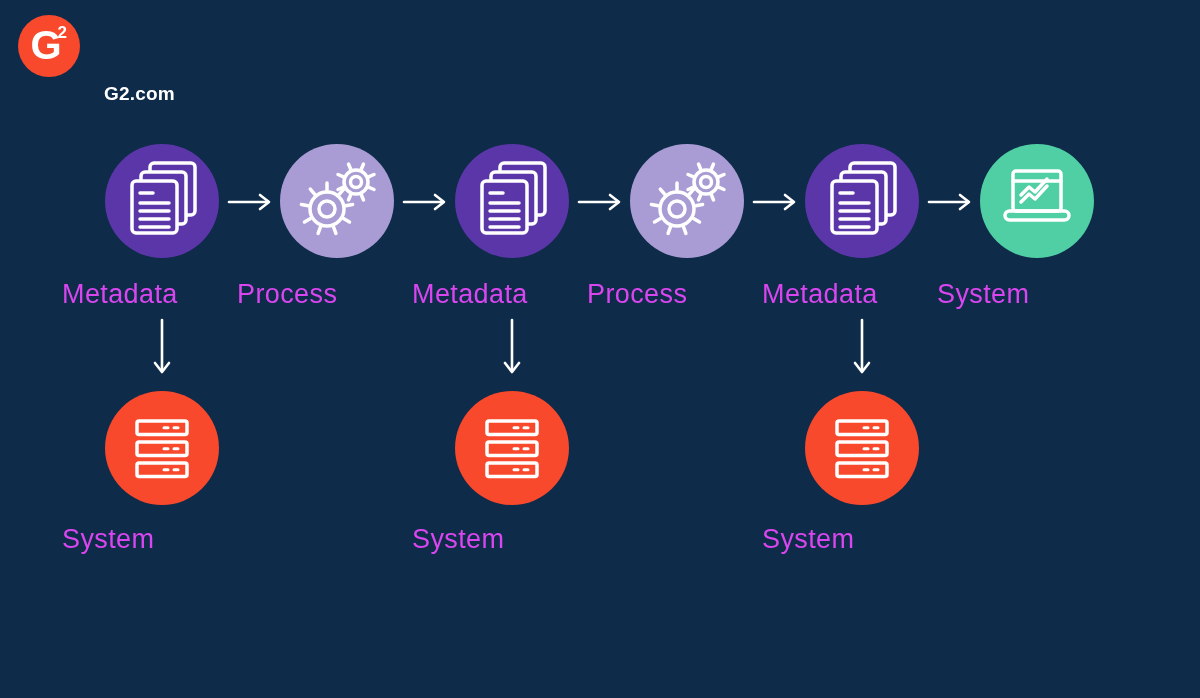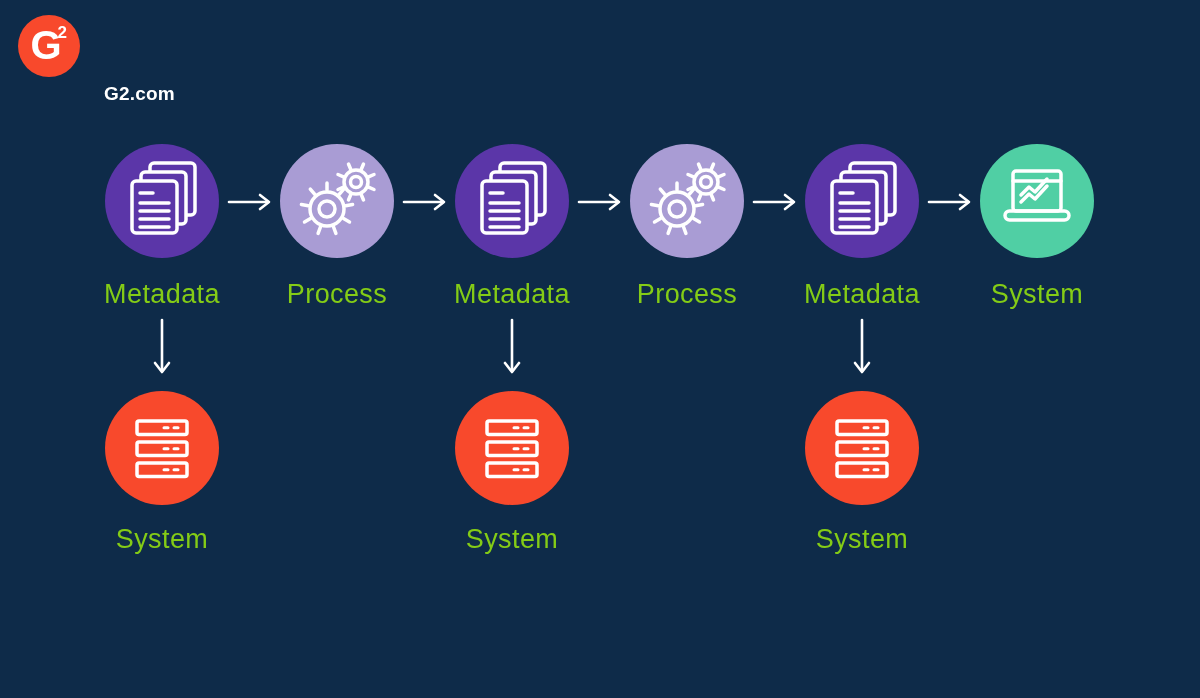--- a/index.html
+++ b/index.html
@@ -52,22 +52,22 @@
     border-radius: 50%;
     display: flex; align-items: center; justify-content: center;
   }
   .c-metadata { background: #5B36A8; }
   .c-process  { background: #A99CD4; }
   .c-report   { background: #50CFA4; }
   .c-system   { background: #F8492C; }
   .node-label {
     position: absolute;
     width: 200px;
-    text-align: center;
-    color: #84cc16;
+    text-align: left;
+    color: #d946ef;
     font-size: 27px;
     font-weight: 500;
     letter-spacing: 0.4px;
     line-height: 30px;
   }
   .arrow { position: absolute; }
   svg { display: block; }
 </style>
 </head>
 <body>

